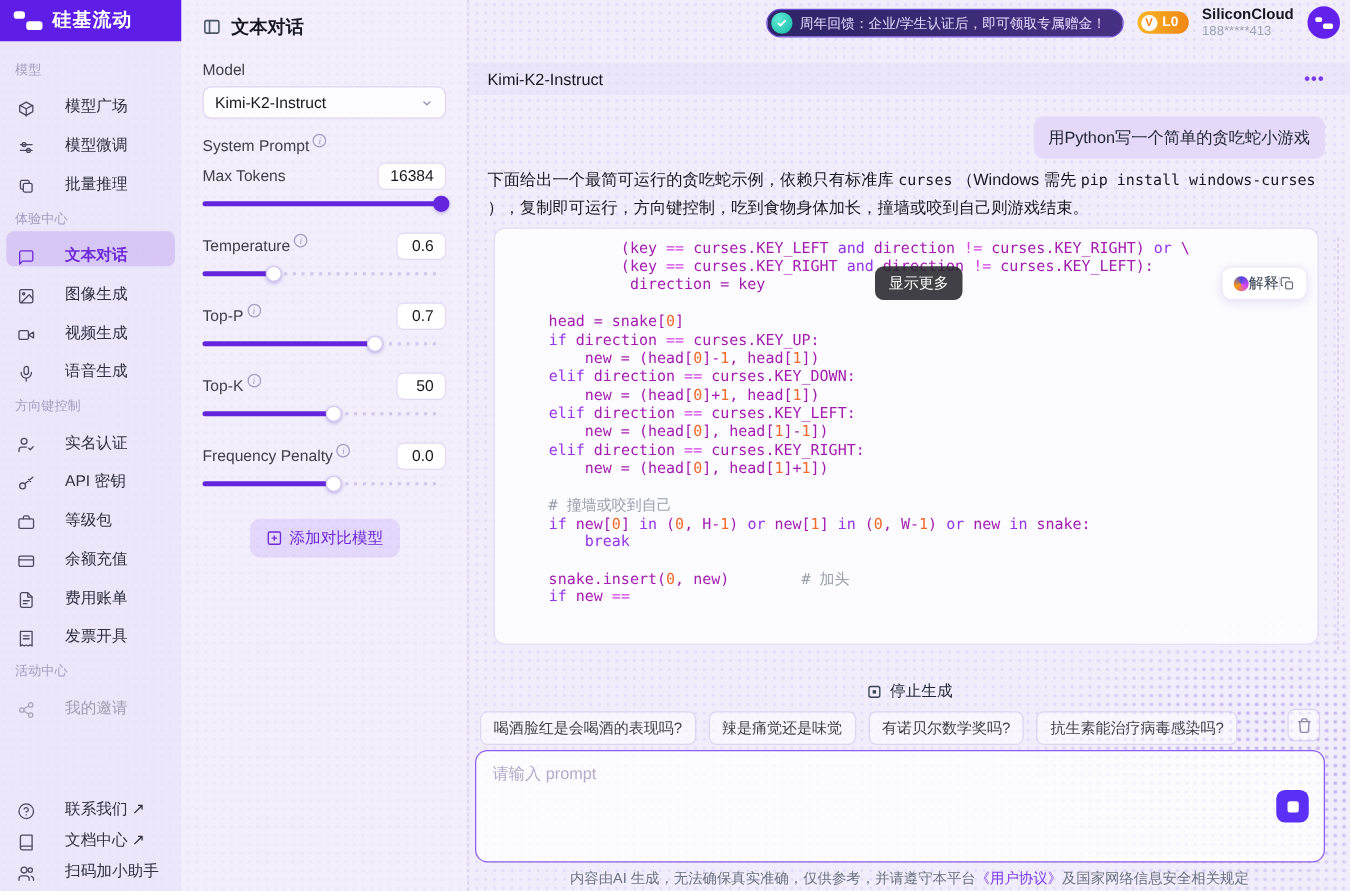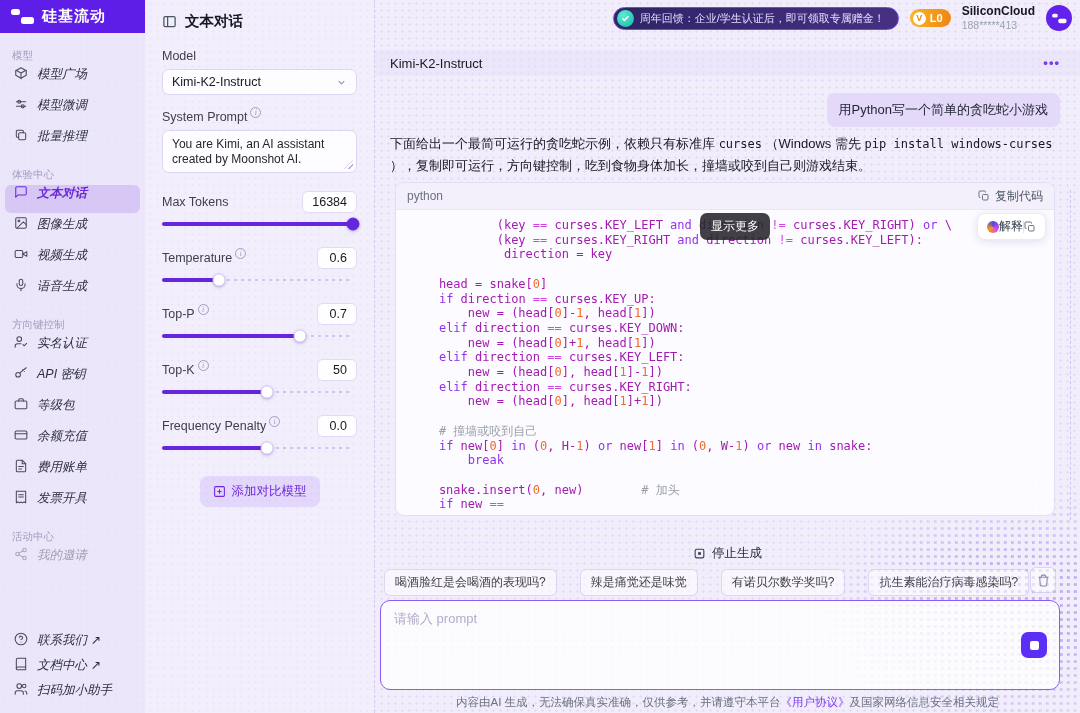--- a/index.html
+++ b/index.html
@@ -20,22 +20,22 @@
   .sidebar { position:fixed; left:0; top:0; width:145px; height:713px; z-index:2;
     background:rgba(233,228,248,0.78); }
   .brand { height:33px; background:#5f1de8; display:flex; align-items:center; gap:8px; padding:0 10px; cursor:pointer; }
   .logo-glyph { position:relative; width:24px; height:15px; flex:none; }
   .logo-glyph i { position:absolute; background:#fff; border-radius:2.5px; }
   .logo-glyph i:first-child { width:9px; height:6px; left:1px; top:0; }
   .logo-glyph i:last-child { width:13px; height:7px; right:0; bottom:0; }
   .brand-name { color:#fff; font-weight:bold; font-size:15px; letter-spacing:1px; white-space:nowrap; }
   .side-nav { padding-top:4px; }
   .sec-label { margin:12px 12px 3px; font-size:10.5px; color:#a49cc0; }
-  .side-item { height:28px; margin:3px 5px; padding:0 9px; display:flex; align-items:flex-start; gap:9px;
-    font-size:12.5px; color:#2e2e3f; border-radius:6px; cursor:pointer; white-space:nowrap;font-style:italic; }
+  .side-item { height:28px; margin:3px 5px; padding:0 9px; display:flex; align-items:flex-end; gap:24px;
+    font-size:12.5px; color:#2e2e3f; border-radius:6px; cursor:pointer; white-space:nowrap; }
   .side-item .icon { color:#4b4960; width:14px; height:14px; flex:none; }
   .side-item.active { background:rgba(109,40,217,0.16); color:#6d28d9; font-weight:bold; }
   .side-item.active .icon { color:#6d28d9; }
   .side-item.ghost { opacity:0.4; }
   .side-footer { position:absolute; left:0; right:0; bottom:6px; }
   .side-footer .side-item { height:24px; margin:1px 5px; }
 
   
   .settings { position:fixed; left:145px; top:0; width:230px; height:713px; z-index:1;
     background:rgba(243,239,252,0.55); border-right:1px dashed #d6ccf0; padding:12px 17px 0; }
@@ -119,21 +119,21 @@
   .spark { width:12px; height:12px; border-radius:50%; background:conic-gradient(#4f46e5,#d946ef,#f59e0b,#4f46e5); }
   .float-tools .divider { width:1px; height:12px; background:#e5e0f2; }
   .float-tools .act { cursor:pointer; }
   .float-tools .icon { color:#6b7280; cursor:pointer; }
 
   .stop-row { position:absolute; top:545px; left:0; right:0; display:flex; justify-content:center; }
   .stop-btn { display:flex; align-items:center; gap:6px; background:none; border:none; font-size:12.5px; color:#1f2430;
     cursor:pointer; font-family:inherit; }
   .stop-btn .icon { color:#374151; }
 
-  .chips { position:absolute; top:569px; left:9px; display:flex; gap:23px; }
+  .chips { position:absolute; top:569px; left:9px; display:flex; gap:10px; }
   .chip { background:rgba(255,255,255,0.55); border:1px solid rgba(148,128,216,0.28); border-radius:6px;
     padding:4px 10px; font-size:12px; color:#3f3f46; cursor:pointer; white-space:nowrap; }
   .clear-btn { position:absolute; top:567px; right:24px; width:26px; height:26px; border-radius:6px;
     background:rgba(255,255,255,0.6); border:1px solid rgba(148,128,216,0.3); display:flex; align-items:center;
     justify-content:center; color:#8d86a8; cursor:pointer; }
 
   .input-box { position:absolute; top:600px; left:5px; right:20px; height:90px; background:rgba(255,255,255,0.78);
     border:1px solid #8b5cf6; border-radius:10px; }
   .input-box textarea { position:absolute; inset:9px 50px 9px 13px; border:none; outline:none; resize:none;
     background:transparent; font-family:inherit; font-size:13px; color:#26262f; }
@@ -348,21 +348,20 @@
       <svg width="11" height="11" viewBox="0 0 24 24" fill="none" stroke="currentColor" stroke-width="2.5">
           <polyline points="6 9 12 15 18 9"></polyline>
         </svg>
     </span>
   </div>
 
   <div class="field-label">
     <span>System Prompt</span>
       <span class="info">i</span>
   </div>
-  <div class="sp-box">You are Kimi, an AI assistant created by Moonshot AI.</div>
 
   <div id="params">
       <div class="param">
         <div class="param-top">
           <span class="field-label" style="margin:0">Max Tokens</span>
           <span class="pval">16384</span>
         </div>
         <div class="ptrack">
           <div class="pfill" style="width:100%"></div>
           <div class="pthumb" style="left:100%"></div>
@@ -454,32 +453,20 @@
     <span class="more">•••</span>
   </div>
 
   <div class="bubble-row">
     <div class="bubble">用Python写一个简单的贪吃蛇小游戏</div>
   </div>
 
   <p class="assistant" id="intro"><span>下面给出一个最简可运行的贪吃蛇示例，依赖只有标准库 </span><span class="inline-code">curses</span><span> （Windows 需先 </span><span class="inline-code">pip install windows-curses</span><span> ），复制即可运行，方向键控制，吃到食物身体加长，撞墙或咬到自己则游戏结束。</span></p>
 
   <div class="codeblock">
-    <div class="code-head">
-      <span>python</span>
-      <span class="copy-code">
-        <span class="icon">
-          <svg width="12" height="12" viewBox="0 0 24 24" fill="none" stroke="currentColor" stroke-width="2">
-              <rect x="9" y="9" width="11" height="11" rx="2"></rect>
-              <path d="M5 15H4a2 2 0 0 1-2-2V4a2 2 0 0 1 2-2h9a2 2 0 0 1 2 2v1"></path>
-            </svg>
-        </span>
-        <span>复制代码</span>
-      </span>
-    </div>
     <pre class="code-body" id="code-body"><span class="c-p">            (key </span><span class="c-op">==</span><span class="c-p"> curses.KEY_LEFT </span><span class="c-kw">and</span><span class="c-p"> direction </span><span class="c-op">!=</span><span class="c-p"> curses.KEY_RIGHT) </span><span class="c-kw">or</span><span class="c-p"> \</span>
 <span class="c-p">            (key </span><span class="c-op">==</span><span class="c-p"> curses.KEY_RIGHT </span><span class="c-kw">and</span><span class="c-p"> direction </span><span class="c-op">!=</span><span class="c-p"> curses.KEY_LEFT):</span>
 <span class="c-p">             direction = key</span>
 
 <span class="c-p">    head = snake[</span><span class="c-num">0</span><span class="c-p">]</span>
 <span class="c-p">    </span><span class="c-kw">if</span><span class="c-p"> direction </span><span class="c-op">==</span><span class="c-p"> curses.KEY_UP:</span>
 <span class="c-p">        new = (head[</span><span class="c-num">0</span><span class="c-p">]-</span><span class="c-num">1</span><span class="c-p">, head[</span><span class="c-num">1</span><span class="c-p">])</span>
 <span class="c-p">    </span><span class="c-kw">elif</span><span class="c-p"> direction </span><span class="c-op">==</span><span class="c-p"> curses.KEY_DOWN:</span>
 <span class="c-p">        new = (head[</span><span class="c-num">0</span><span class="c-p">]+</span><span class="c-num">1</span><span class="c-p">, head[</span><span class="c-num">1</span><span class="c-p">])</span>
 <span class="c-p">    </span><span class="c-kw">elif</span><span class="c-p"> direction </span><span class="c-op">==</span><span class="c-p"> curses.KEY_LEFT:</span>

